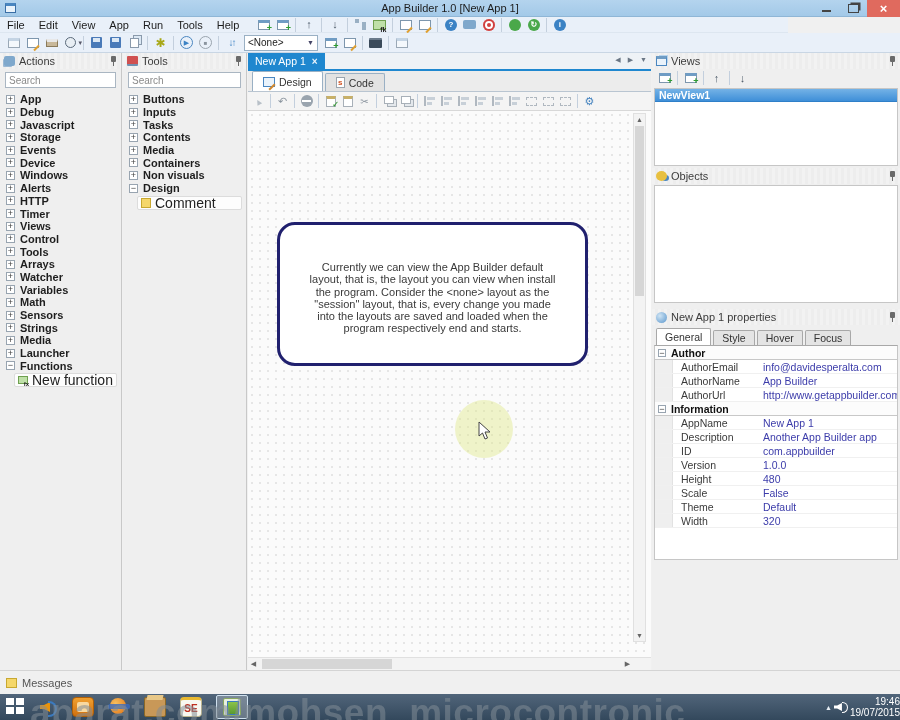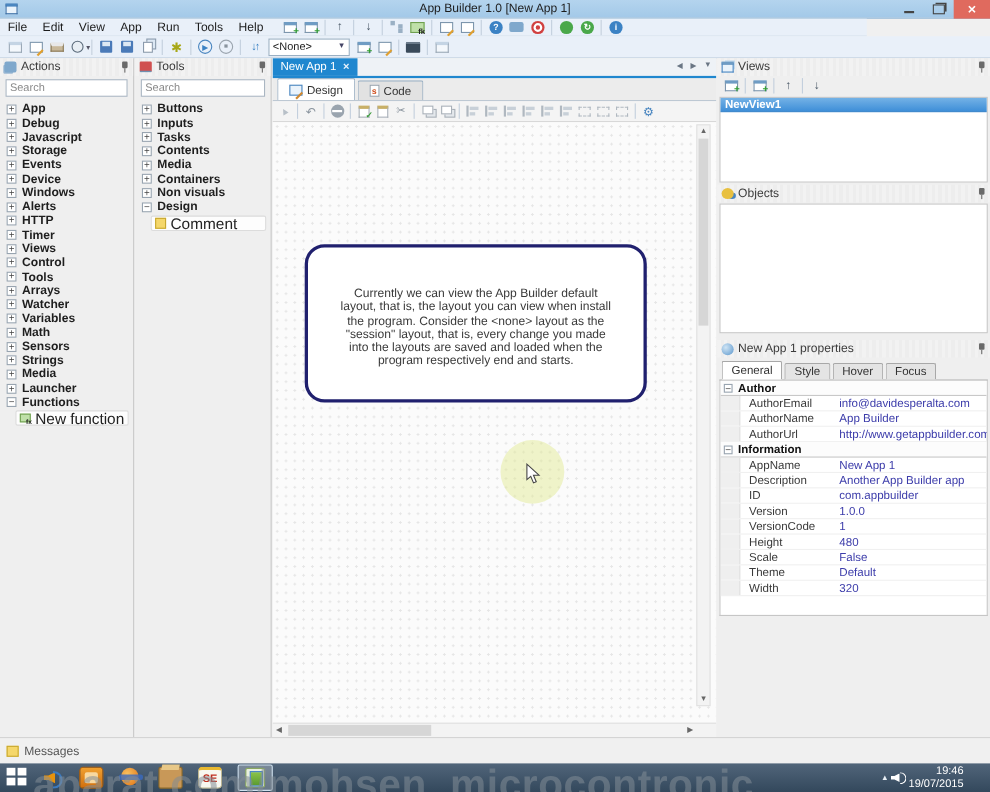--- a/index.html
+++ b/index.html
@@ -170,21 +170,21 @@
   .tb-orange::after { content:""; position:absolute; left:4px; top:4px; right:4px; bottom:4px; background:#f8d8a0; border-radius:2px; }
   .tb-media { background:transparent; position:relative; }
   .tb-media::before { content:""; position:absolute; left:2px; top:1px; width:16px; height:16px; border-radius:50%; background:radial-gradient(circle at 35% 35%, #f8c060, #e07010); }
   .tb-media::after { content:""; position:absolute; left:0; top:7px; width:22px; height:5px; background:#3a6ac0; border-radius:2px; opacity:.8; }
   .tb-box { position:relative; background:#c89858; border:1px solid #8a6828; border-radius:2px; }
   .tb-box::after { content:""; position:absolute; left:2px; top:-3px; width:16px; height:5px; background:#e8c888; transform:skewX(-12deg); }
   .tb-se { background:#f8f8f0; border:1px solid #c0b890; display:flex; align-items:center; justify-content:center; color:#c03020; font-weight:bold; font-size:10px; border-top:3px solid #e8b830; }
   .tb-active { width:32px; height:24px; display:flex; align-items:center; justify-content:center; background:rgba(255,255,255,0.25); border:1px solid #cfe0ee; border-radius:2px; }
   .tb-ab { width:18px; height:18px; background:#e8f0e0; border:1px solid #8aa860; border-radius:2px; position:relative; }
   .tb-ab::after { content:""; position:absolute; left:3px; top:2px; width:10px; height:12px; background:linear-gradient(#8bc34a,#5a9a30); border:1px solid #3a7ac0; }
-  .tray { margin-left:auto; display:flex; align-items:center; gap:2px; padding-right:24px; color:#fff; }
+  .tray { margin-left:auto; display:flex; align-items:center; gap:2px; padding-right:0; color:#fff; }
   .tray-arrow { font-size:7px; color:#e8eef4; }
   .tray-vol { width:14px; height:12px; position:relative; }
   .tray-vol::before { content:""; position:absolute; left:0; top:2px; width:8px; height:8px; background:#fff; clip-path:polygon(0 30%,40% 30%,100% 0,100% 100%,40% 70%,0 70%); }
   .tray-vol::after { content:""; position:absolute; right:0; top:1px; width:5px; height:9px; border:1.5px solid #fff; border-left:none; border-radius:0 6px 6px 0; }
   .clock { text-align:right; font-size:10px; line-height:11px; color:#fff; }
 
   .watermark { position:absolute; left:30px; top:692px; z-index:40; font-size:37px; font-weight:bold; letter-spacing:0.5px;
     color:rgba(130,140,150,0.55); white-space:nowrap; pointer-events:none; }
 </style>
 </head>
@@ -656,25 +656,20 @@
         <span class="plabel">ID</span>
         <span class="pvalue">com.appbuilder</span>
       </div>
     <div class="prow">
         <span class="pgut"></span>
         <span class="plabel">Version</span>
         <span class="pvalue">1.0.0</span>
       </div>
     <div class="prow">
         <span class="pgut"></span>
-        <span class="plabel">VersionCode</span>
-        <span class="pvalue">1</span>
-      </div>
-    <div class="prow">
-        <span class="pgut"></span>
         <span class="plabel">Height</span>
         <span class="pvalue">480</span>
       </div>
     <div class="prow">
         <span class="pgut"></span>
         <span class="plabel">Scale</span>
         <span class="pvalue">False</span>
       </div>
     <div class="prow">
         <span class="pgut"></span>

